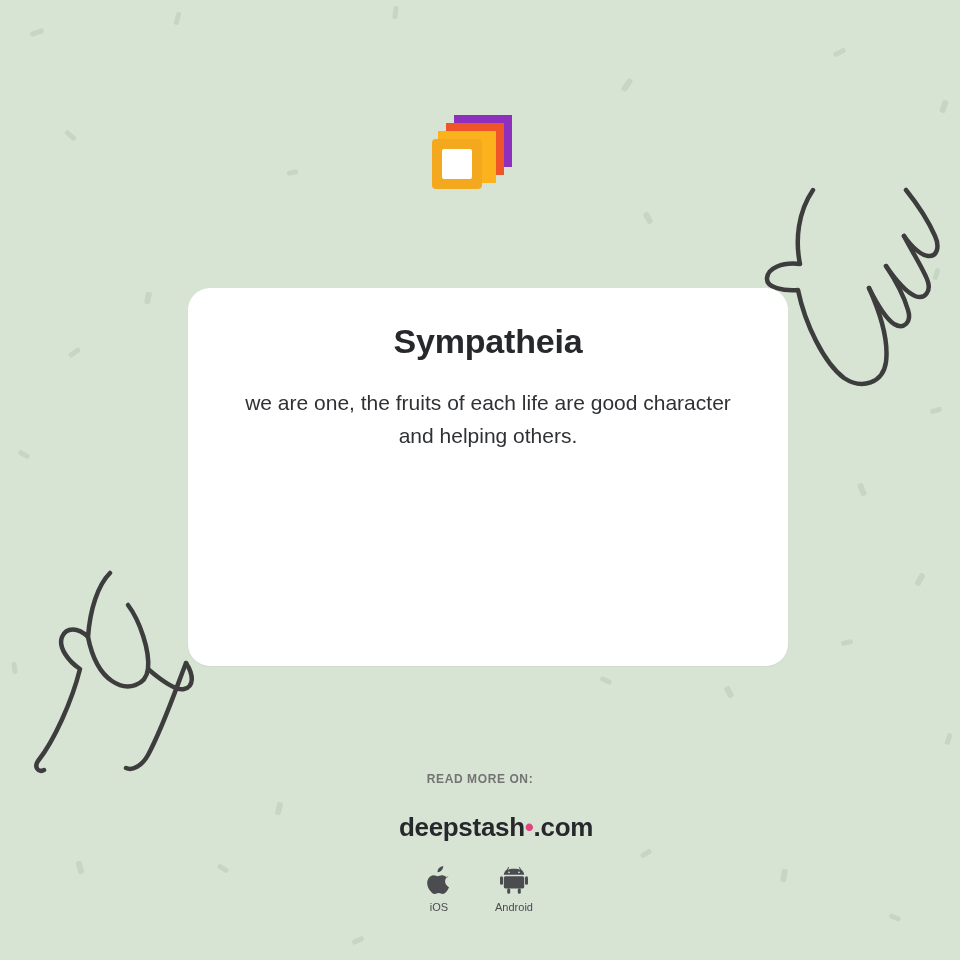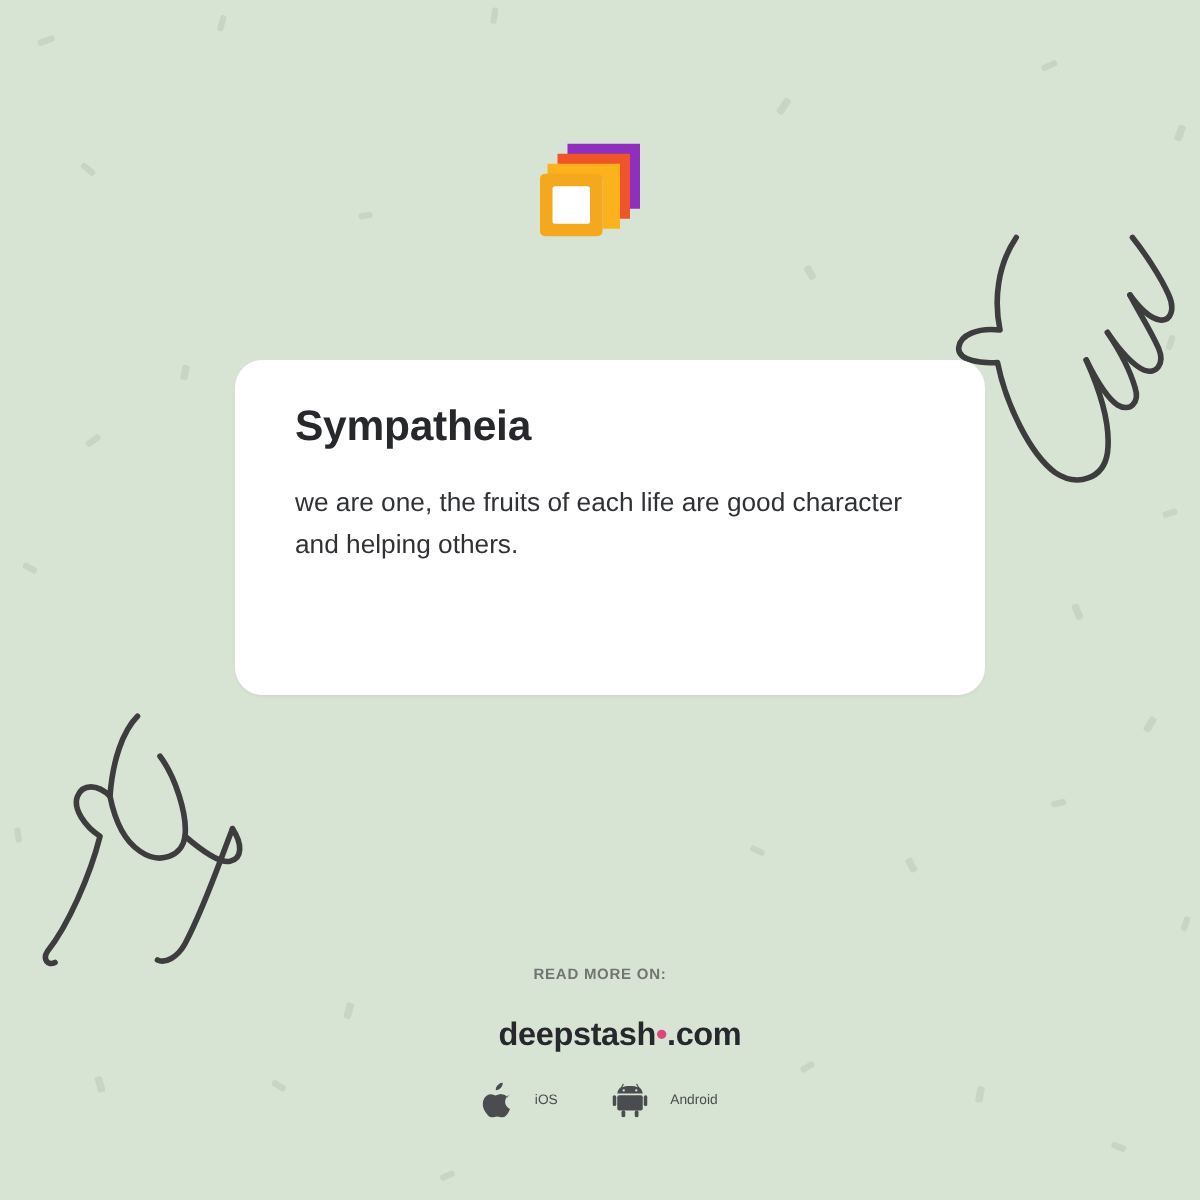--- a/index.html
+++ b/index.html
@@ -19,23 +19,24 @@
   .logo svg{display:block;}
 
   
   .hand{position:absolute;}
   .hand svg{display:block;}
   .hand-right{left:758px;top:178px;}
   .hand-left{left:28px;top:565px;}
 
   
   .card{
-    position:absolute;left:188px;top:288px;width:600px;height:268px;
+    position:absolute;left:188px;top:288px;width:600px;height:378px;
     background:#ffffff;border-radius:22px;
     box-shadow:0 1px 2px rgba(0,0,0,0.04);
+    text-align:center;
   }
   .card-inner{padding:34px 48px 0 48px;}
   .card-title{
     font-size:34px;font-weight:bold;color:#26282b;
     margin:0 0 26px 0;letter-spacing:-0.2px;
   }
   .card-body{
     font-size:21px;color:#2f3134;line-height:1.56;margin:0 0 28px 0;
   }
   .card-quote{
@@ -49,21 +50,21 @@
   }
   .brand{
     position:absolute;left:0;right:0;top:812px;text-align:center;
     font-size:26px;font-weight:bold;color:#26282b;letter-spacing:-0.3px;margin-left:32px;
   }
   .brand .dot{color:#e0457b;}
   .stores{
     position:absolute;left:0;right:0;top:866px;
     display:flex;justify-content:center;align-items:center;gap:44px;
   }
-  .store{display:flex;align-items:center;gap:18px;}
+  .store{display:flex;align-items:center;gap:7px;flex-direction:column;}
   .store-label{font-size:11px;color:#4a4c4f;}
   .store svg{display:block;}
 </style>
 </head>
 <body>
 
 <div class="stage">
 
   <div class="confetti" style="left:30px;top:30px;width:14px;height:5px;transform:rotate(-20deg);"></div>
   <div class="confetti" style="left:175px;top:12px;width:5px;height:13px;transform:rotate(15deg);"></div>

